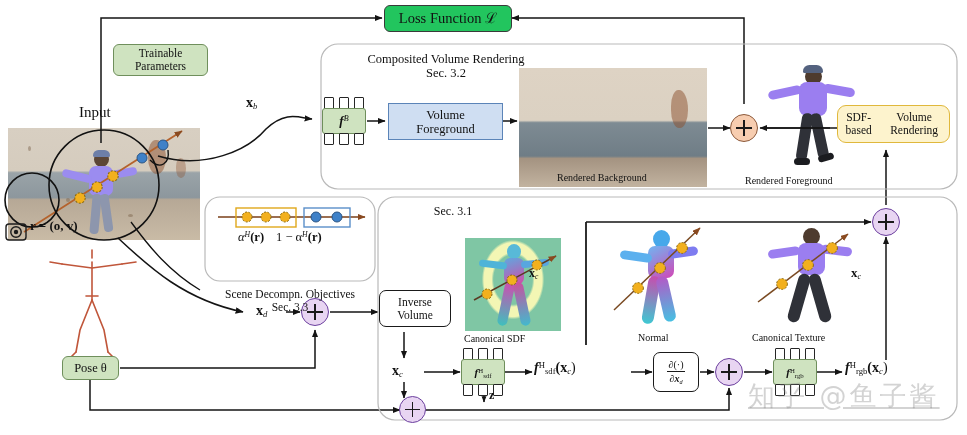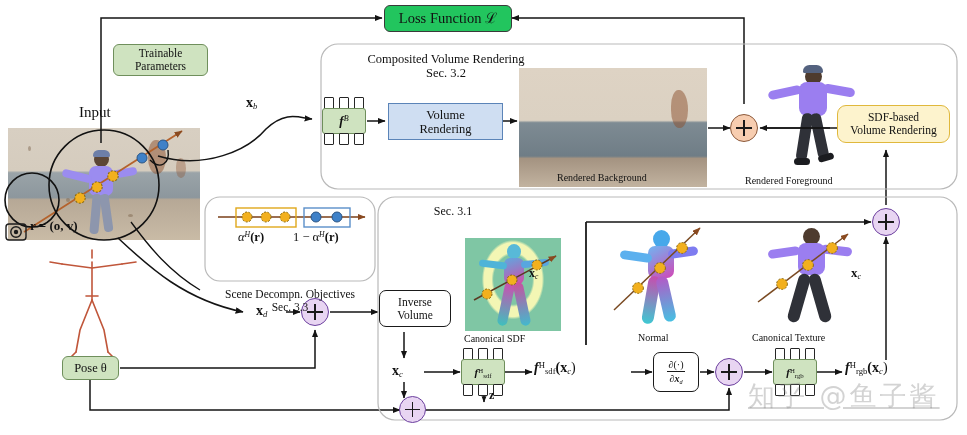--- a/index.html
+++ b/index.html
@@ -391,24 +391,24 @@
     <span>Loss Function ℒ</span>
   </div>
 
   <div class="box box-green" style="left:113px; top:44px; width:95px; height:32px; font-size:11.5px; flex-direction:column;">
     <span>Trainable</span>
     <span>Parameters</span>
   </div>
 
   <div class="box box-blue" style="left:388px; top:103px; width:115px; height:37px; font-size:12.5px; flex-direction:column;">
     <span>Volume</span>
-    <span>Rendering</span>
-  </div>
-
-  <div class="box box-yellow" style="left:837px; top:105px; width:113px; height:38px; font-size:11.5px; flex-direction:column;">
+    <span>Foreground</span>
+  </div>
+
+  <div class="box box-yellow" style="left:837px; top:105px; width:113px; height:38px; font-size:11.5px; flex-direction:row;">
     <span>SDF-based</span>
     <span>Volume Rendering</span>
   </div>
 
   <div class="box box-white" style="left:379px; top:290px; width:72px; height:37px; font-size:11.5px; flex-direction:column;">
     <span>Inverse</span>
     <span>Volume</span>
   </div>
 
   <div class="box box-white" style="left:653px; top:352px; width:46px; height:40px; font-size:10px; flex-direction:column;">
@@ -496,21 +496,21 @@
     <div>Composited Volume Rendering</div>
     <div>Sec. 3.2</div>
   </div>
 
   <div class="lbl cap" style="left:557px; top:172px;">Rendered Background</div>
   <div class="lbl cap" style="left:745px; top:175px;">Rendered Foreground</div>
 
   <div class="lbl" style="left:238px; top:230px; font-size:12.5px;">
     <span class="mi">α</span><sup class="mi">H</sup><span class="mb">(r)</span>
   </div>
-  <div class="lbl" style="left:293px; top:230px; font-size:12.5px;">
+  <div class="lbl" style="left:276px; top:230px; font-size:12.5px;">
     <span>1 − α</span><sup class="mi">H</sup><span class="mb">(r)</span>
   </div>
   <div class="panel-title" style="left:210px; top:252px; width:160px; font-size:11.5px;margin-top:36px;">
     <div>Scene Decompn. Objectives</div>
     <div>Sec. 3.3</div>
   </div>
 
   <div class="panel-title" style="left:388px; top:205px; width:150px; font-size:12px; text-align:left;">
     <div style="text-align:center; width:130px;">Sec. 3.1</div>
   </div>

